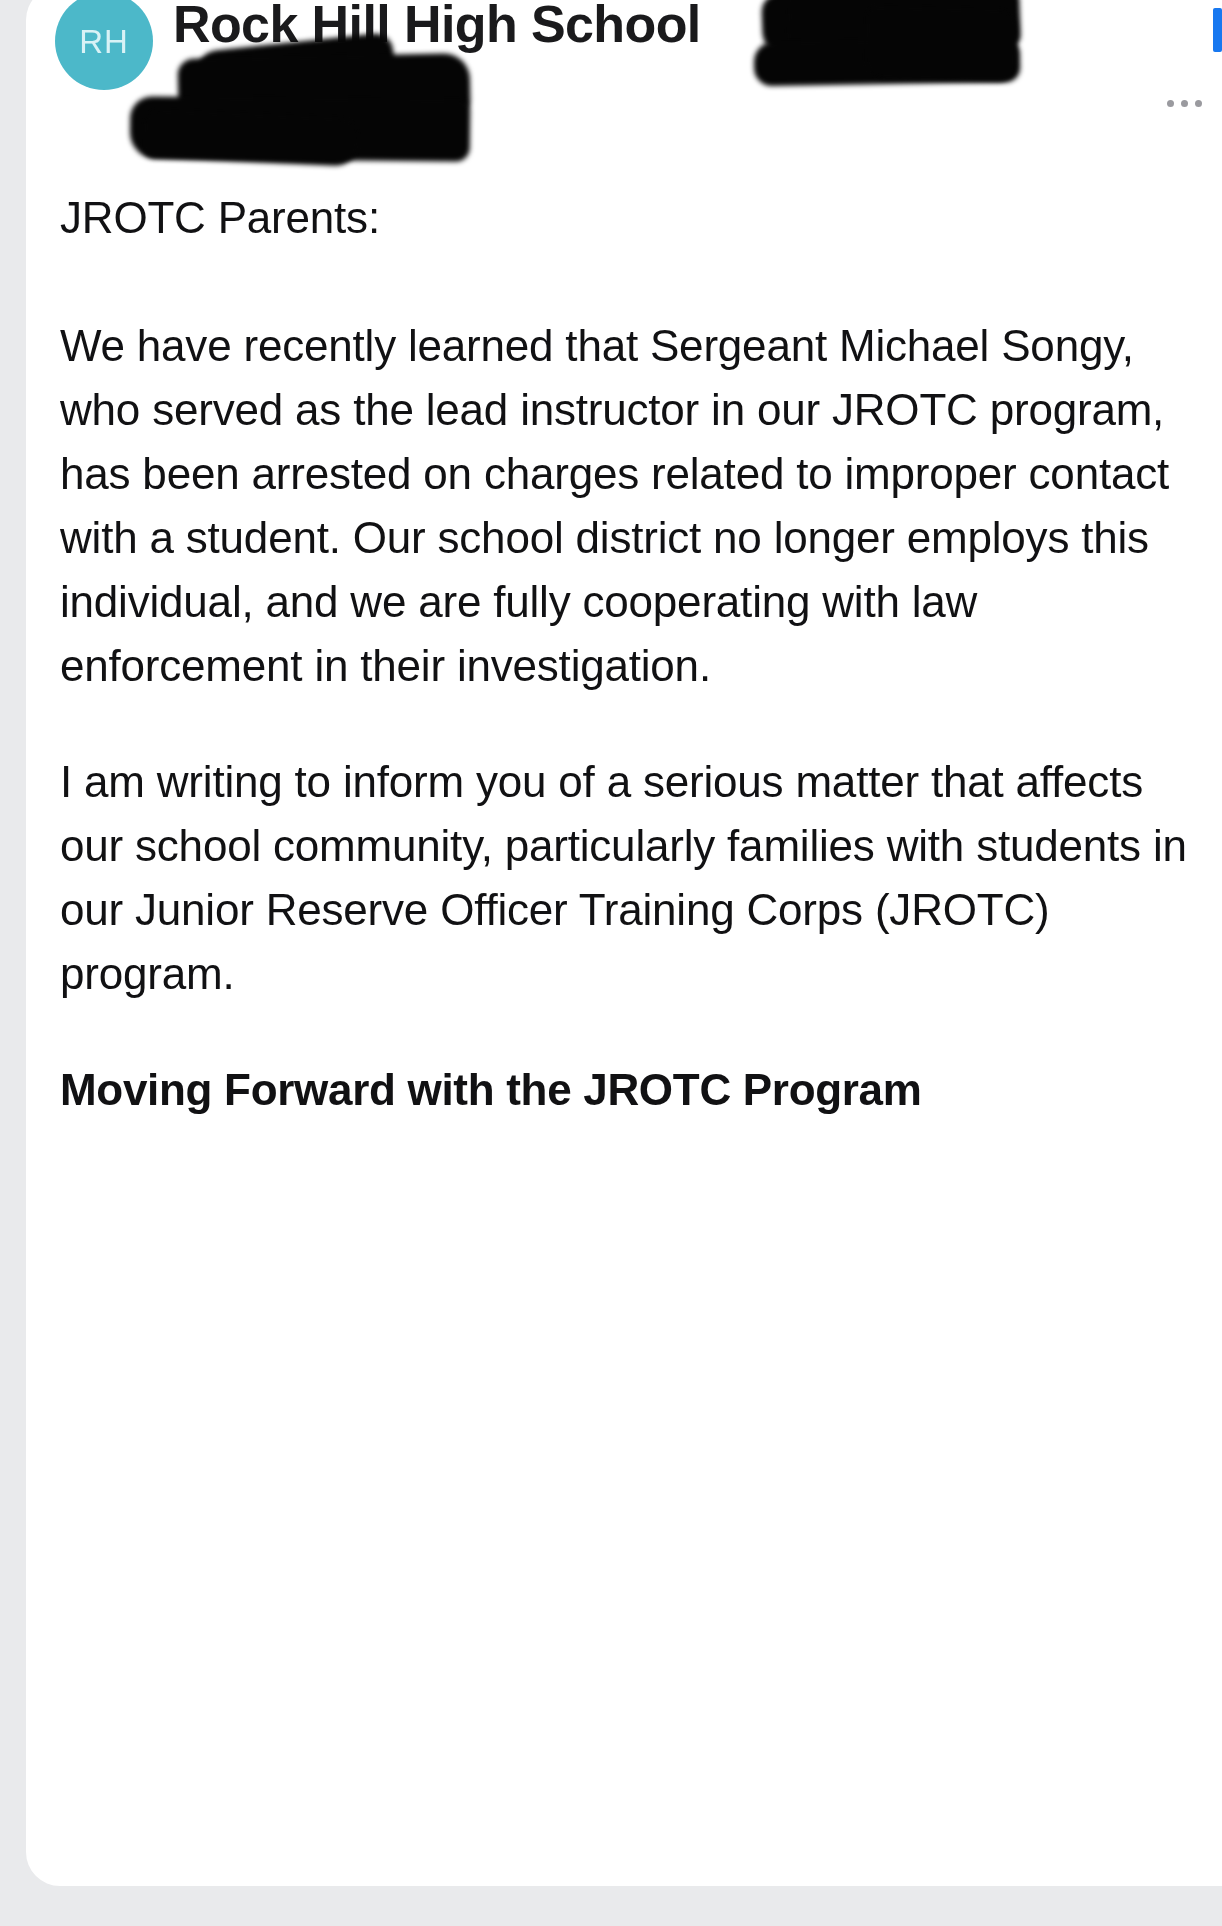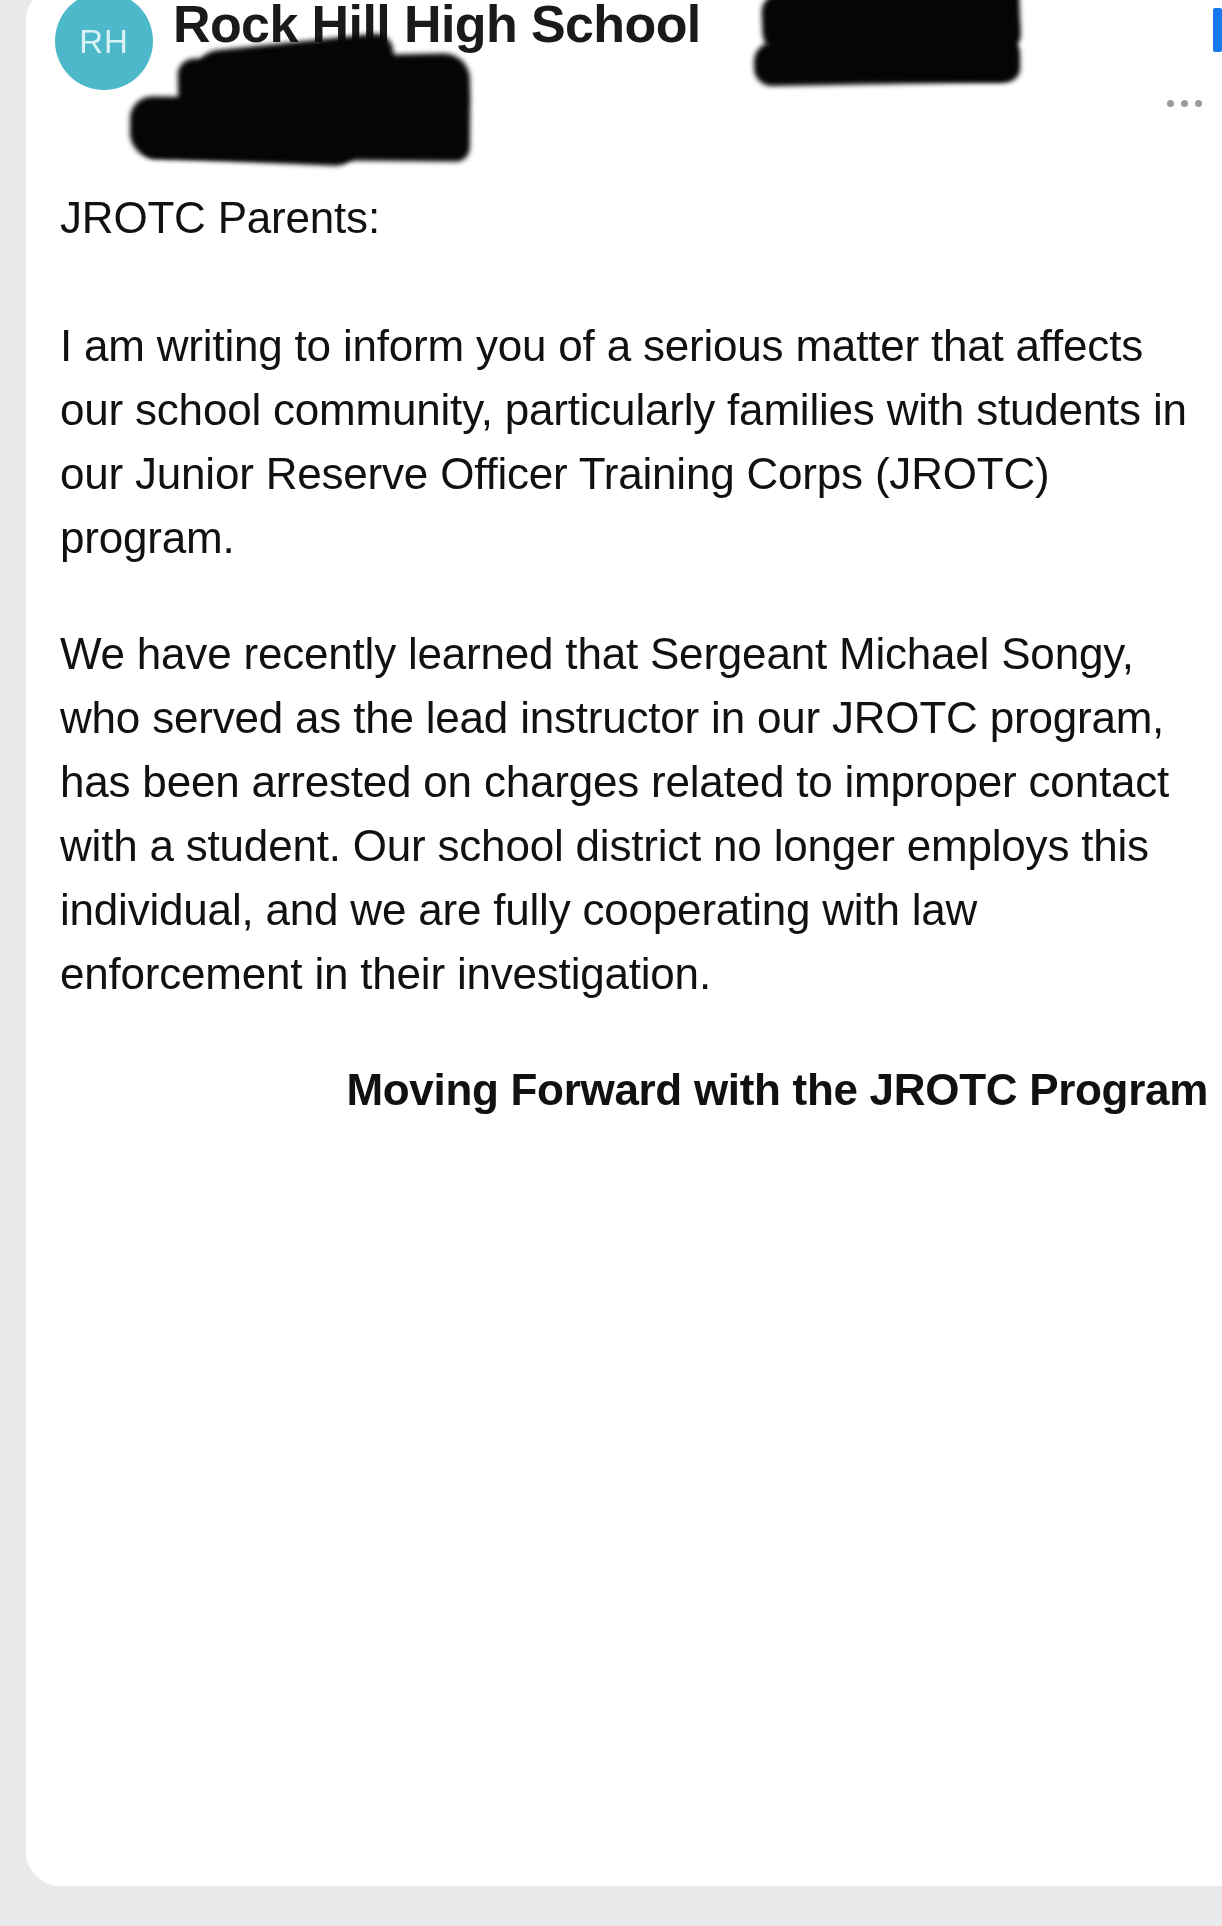--- a/index.html
+++ b/index.html
@@ -160,21 +160,20 @@
   .post-body p {
     margin: 0 0 52px 9px;
   }
   .post-body p.greeting {
     margin-bottom: 64px;
   }
   .post-body p.section-heading {
     font-weight: 700;
     margin-bottom: 0;
     letter-spacing: -0.3px;
-    text-align: right;
   }
 </style>
 </head>
 <body>
 
 <div class="screen">
 
   <div class="post-card">
 
     <div class="post-header">
@@ -201,23 +200,23 @@
         <i></i>
         <i></i>
       </div>
 
     </div>
 
     <div class="post-body">
 
       <p class="greeting">JROTC Parents:</p>
 
+      <p>We have recently learned that Sergeant Michael Songy, who served as the lead instructor in our JROTC program, has been arrested on charges related to improper contact with a student. Our school district no longer employs this individual, and we are fully cooperating with law enforcement in their investigation.</p>
+
       <p>I am writing to inform you of a serious matter that affects our school community, particularly families with students in our Junior Reserve Officer Training Corps (JROTC) program.</p>
-
-      <p>We have recently learned that Sergeant Michael Songy, who served as the lead instructor in our JROTC program, has been arrested on charges related to improper contact with a student. Our school district no longer employs this individual, and we are fully cooperating with law enforcement in their investigation.</p>
 
 
       <p class="section-heading">Moving Forward with the JROTC Program</p>
 
     </div>
 
   </div>
 </div>
 
 </body></html>

